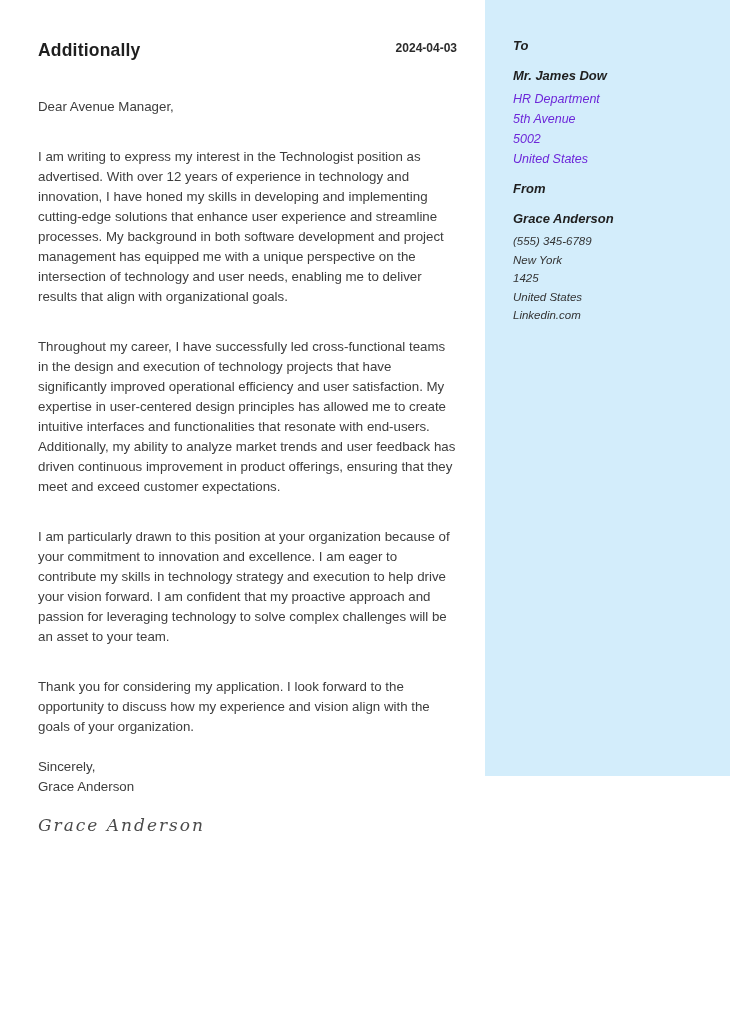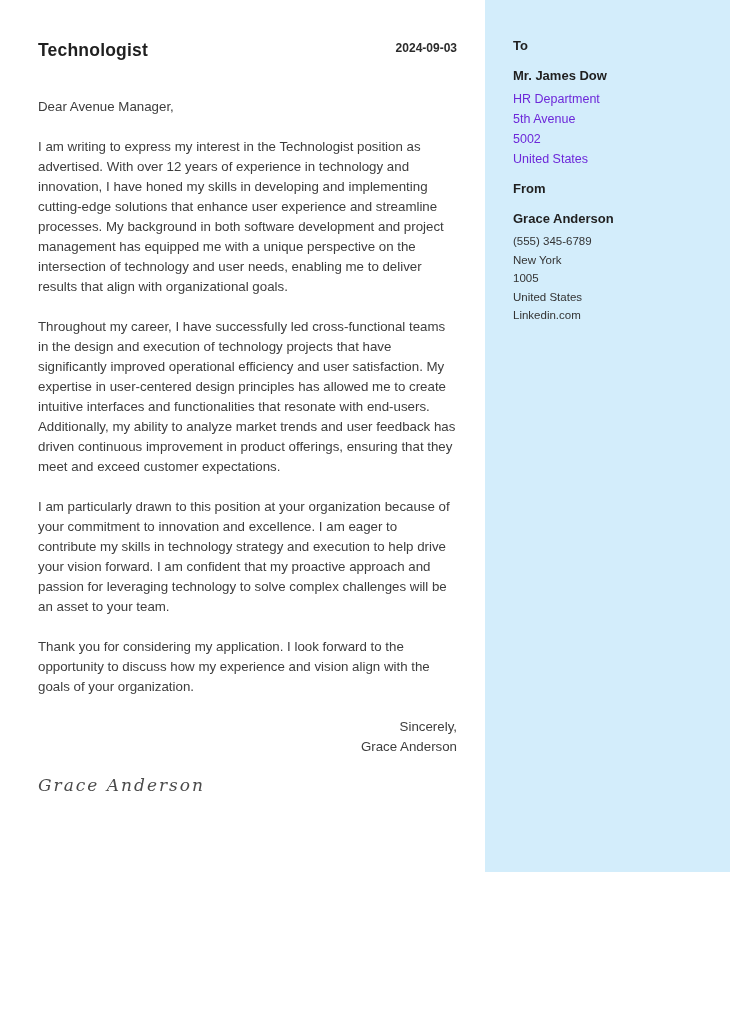--- a/index.html
+++ b/index.html
@@ -48,45 +48,46 @@
     line-height: 20px;
     margin-bottom: 20px;
     color: #3d3d3d;
   }
   .para {
     font-size: 13.3px;
     line-height: 20px;
     margin-bottom: 20px;
     color: #3d3d3d;
     max-width: 420px;
+    margin-top: 30px;
   }
   .closing-block {
     font-size: 13.3px;
     line-height: 20px;
     color: #3d3d3d;
     margin-top: 0;
-    text-align: right;
   }
   .signature {
     font-family: "DejaVu Serif", serif;
     font-style: italic;
     font-size: 17px;
     letter-spacing: 2px;
     color: #4a4a4a;
     margin-top: 18px;
   }
   
   .sidebar {
     position: absolute;
     right: 0; top: 0;
     width: 245px;
-    height: 872px;
+    height: 776px;
     background: #d3edfb;
     padding: 38px 20px 20px 28px;
     color: #333333;
+    font-style: italic;
   }
   .side-heading {
     font-size: 13px;
     font-weight: 700;
     color: #1f1f1f;
     margin-bottom: 15px;
   }
   .side-name {
     font-size: 13px;
     font-weight: 700;
@@ -107,22 +108,22 @@
   .from-section { }
 </style>
 </head>
 <body>
 
 <div class="page">
 
   <div class="main">
 
     <div class="header-row">
-      <div class="doc-title">Technologist</div>
-      <div class="doc-date">2024-09-03</div>
+      <div class="doc-title">Additionally</div>
+      <div class="doc-date">2024-04-03</div>
     </div>
 
     <div class="salutation">Dear Avenue Manager,</div>
 
     <p class="para">I am writing to express my interest in the Technologist position as advertised. With over 12 years of experience in technology and innovation, I have honed my skills in developing and implementing cutting-edge solutions that enhance user experience and streamline processes. My background in both software development and project management has equipped me with a unique perspective on the intersection of technology and user needs, enabling me to deliver results that align with organizational goals.</p>
     <p class="para">Throughout my career, I have successfully led cross-functional teams in the design and execution of technology projects that have significantly improved operational efficiency and user satisfaction. My expertise in user-centered design principles has allowed me to create intuitive interfaces and functionalities that resonate with end-users. Additionally, my ability to analyze market trends and user feedback has driven continuous improvement in product offerings, ensuring that they meet and exceed customer expectations.</p>
     <p class="para">I am particularly drawn to this position at your organization because of your commitment to innovation and excellence. I am eager to contribute my skills in technology strategy and execution to help drive your vision forward. I am confident that my proactive approach and passion for leveraging technology to solve complex challenges will be an asset to your team.</p>
     <p class="para">Thank you for considering my application. I look forward to the opportunity to discuss how my experience and vision align with the goals of your organization.</p>
 
     <div class="closing-block">
@@ -142,19 +143,19 @@
       <div class="side-line">5th Avenue</div>
       <div class="side-line">5002</div>
       <div class="side-line">United States</div>
     </div>
 
     <div class="side-section from-block from-section">
       <div class="side-heading">From</div>
       <div class="side-name">Grace Anderson</div>
       <div class="side-line">(555) 345-6789</div>
       <div class="side-line">New York</div>
-      <div class="side-line">1005</div>
+      <div class="side-line">1425</div>
       <div class="side-line">United States</div>
       <div class="side-line">Linkedin.com</div>
     </div>
 
   </div>
 </div>
 
 </body></html>

